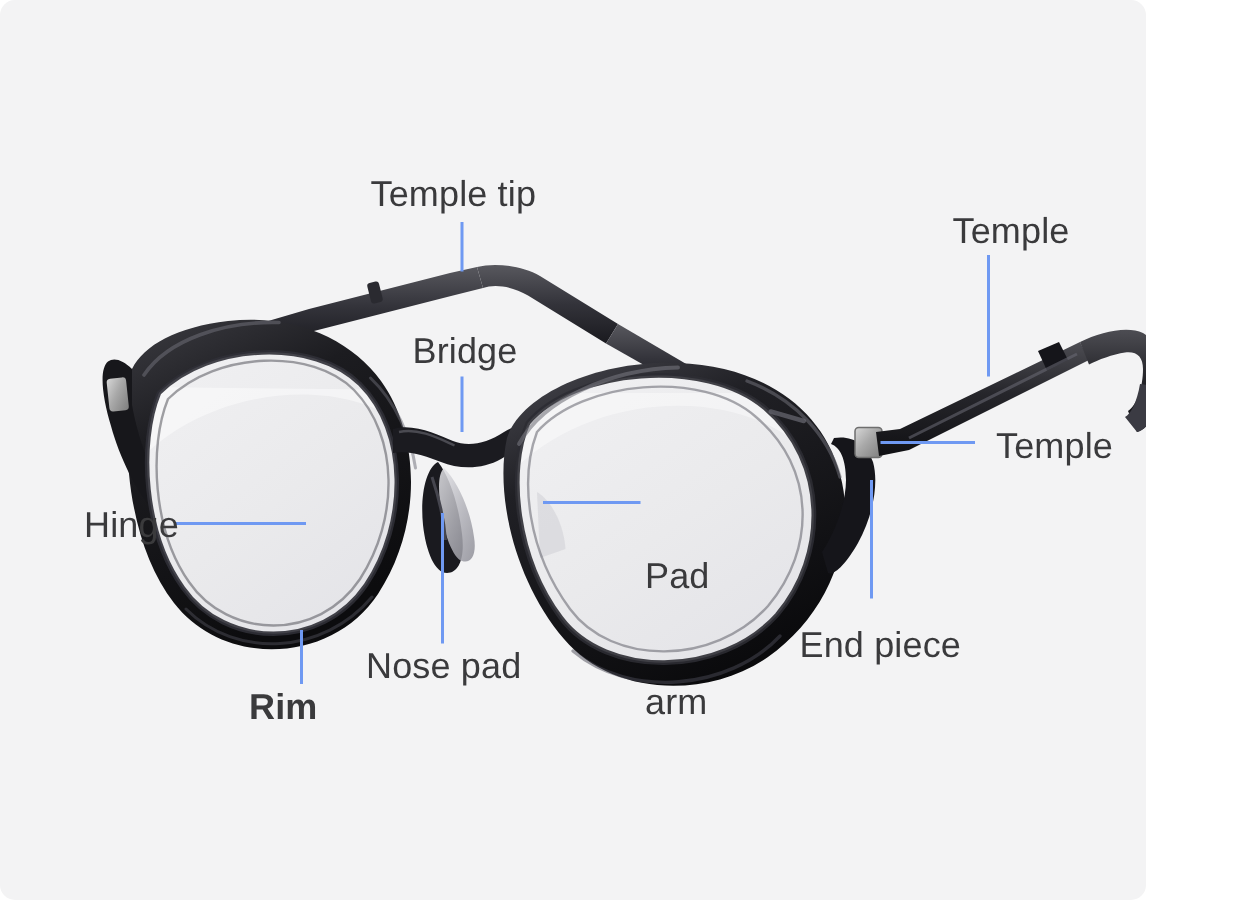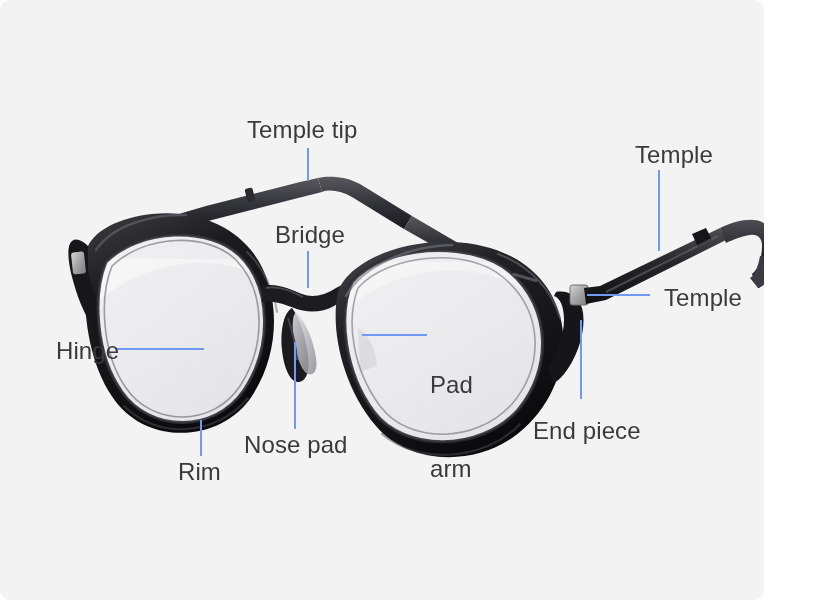--- a/index.html
+++ b/index.html
@@ -41,21 +41,21 @@
   .leader.v { width: 2px; }
 
   
   #lbl-temple-tip { left: 247px; top: 116px; }
   #lbl-bridge     { left: 275px; top: 221px; }
   #lbl-temple     { left: 619px; top: 141px; margin-left: 16px; }
   #lbl-hinge      { left: 664px; top: 284px; }
   #lbl-lens       { left: 56px;  top: 337px; }
   #lbl-padarm     { left: 430px; top: 315px; }
   #lbl-nosepad    { left: 244px; top: 431px; }
-  #lbl-rim        { left: 178px; top: 458px; }
+  #lbl-rim        { left: 166px; top: 458px; font-weight: bold; }
   #lbl-endpiece   { left: 533px; top: 417px; text-align: center; }
 
   
   #ld-temple-tip { left: 307px; top: 148px; height: 33px; }
   #ld-bridge     { left: 307px; top: 251px; height: 37px; }
   #ld-temple     { left: 658px; top: 170px; height: 81px; }
   #ld-hinge      { left: 587px; top: 294px; width: 63px; }
   #ld-lens       { left: 116px; top: 348px; width: 88px; }
   #ld-padarm     { left: 362px; top: 334px; width: 65px; }
   #ld-nosepad    { left: 294px; top: 342px; height: 87px; }

